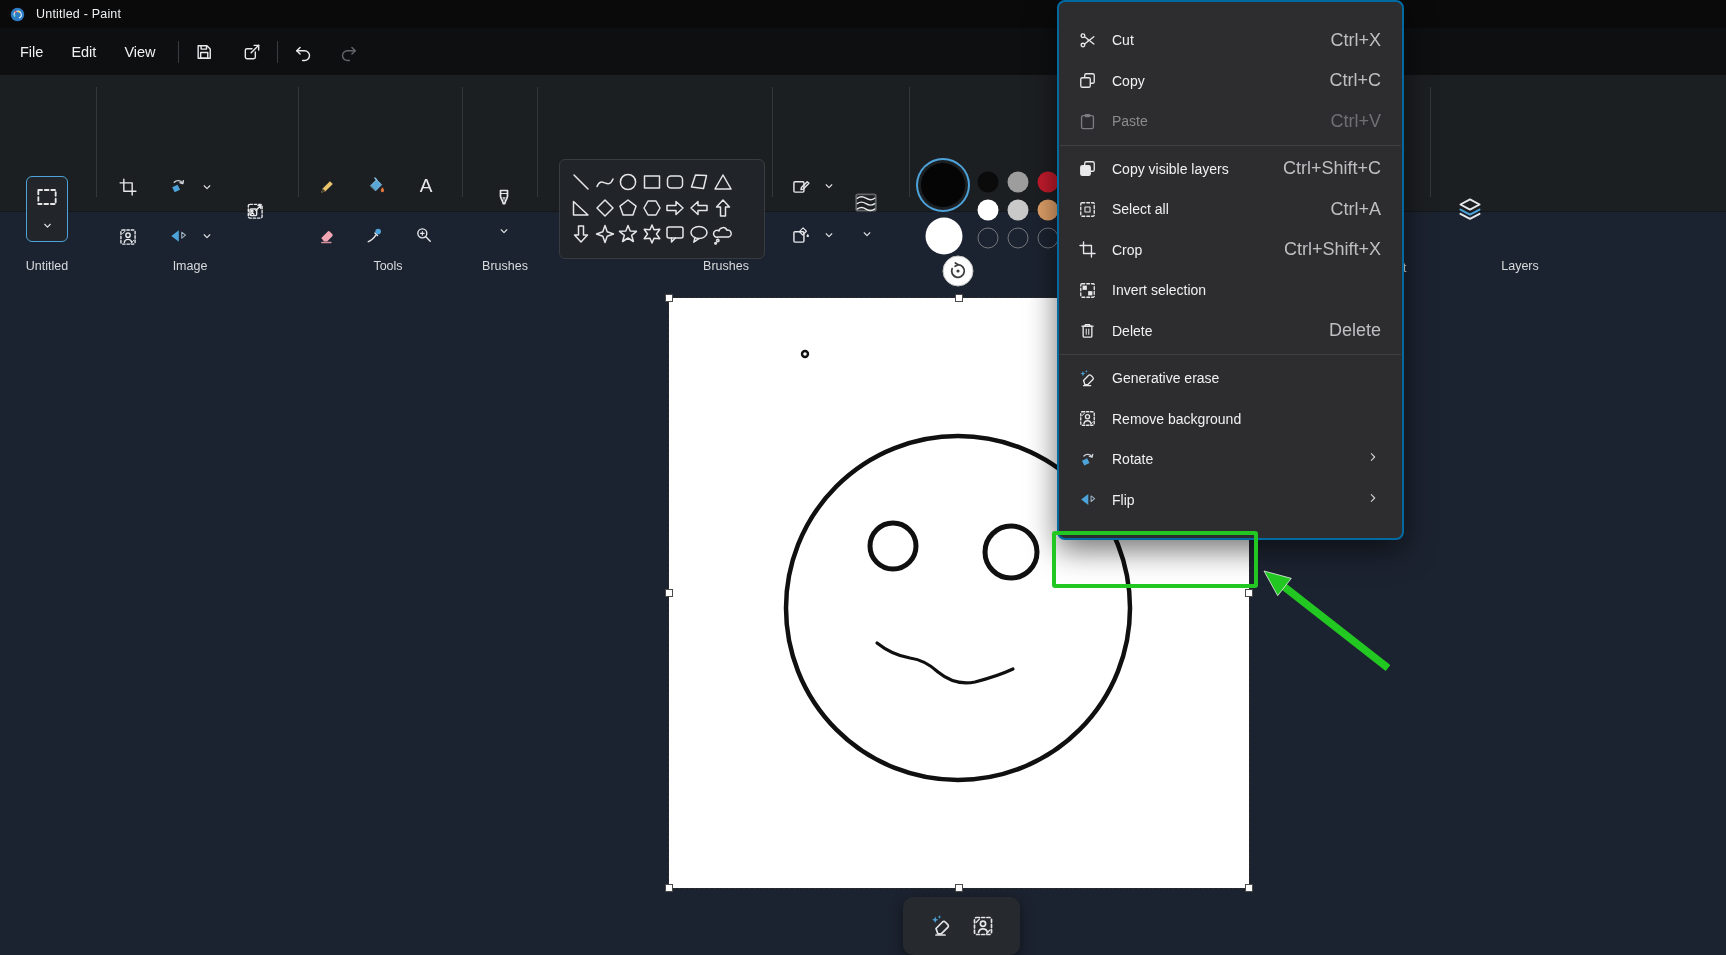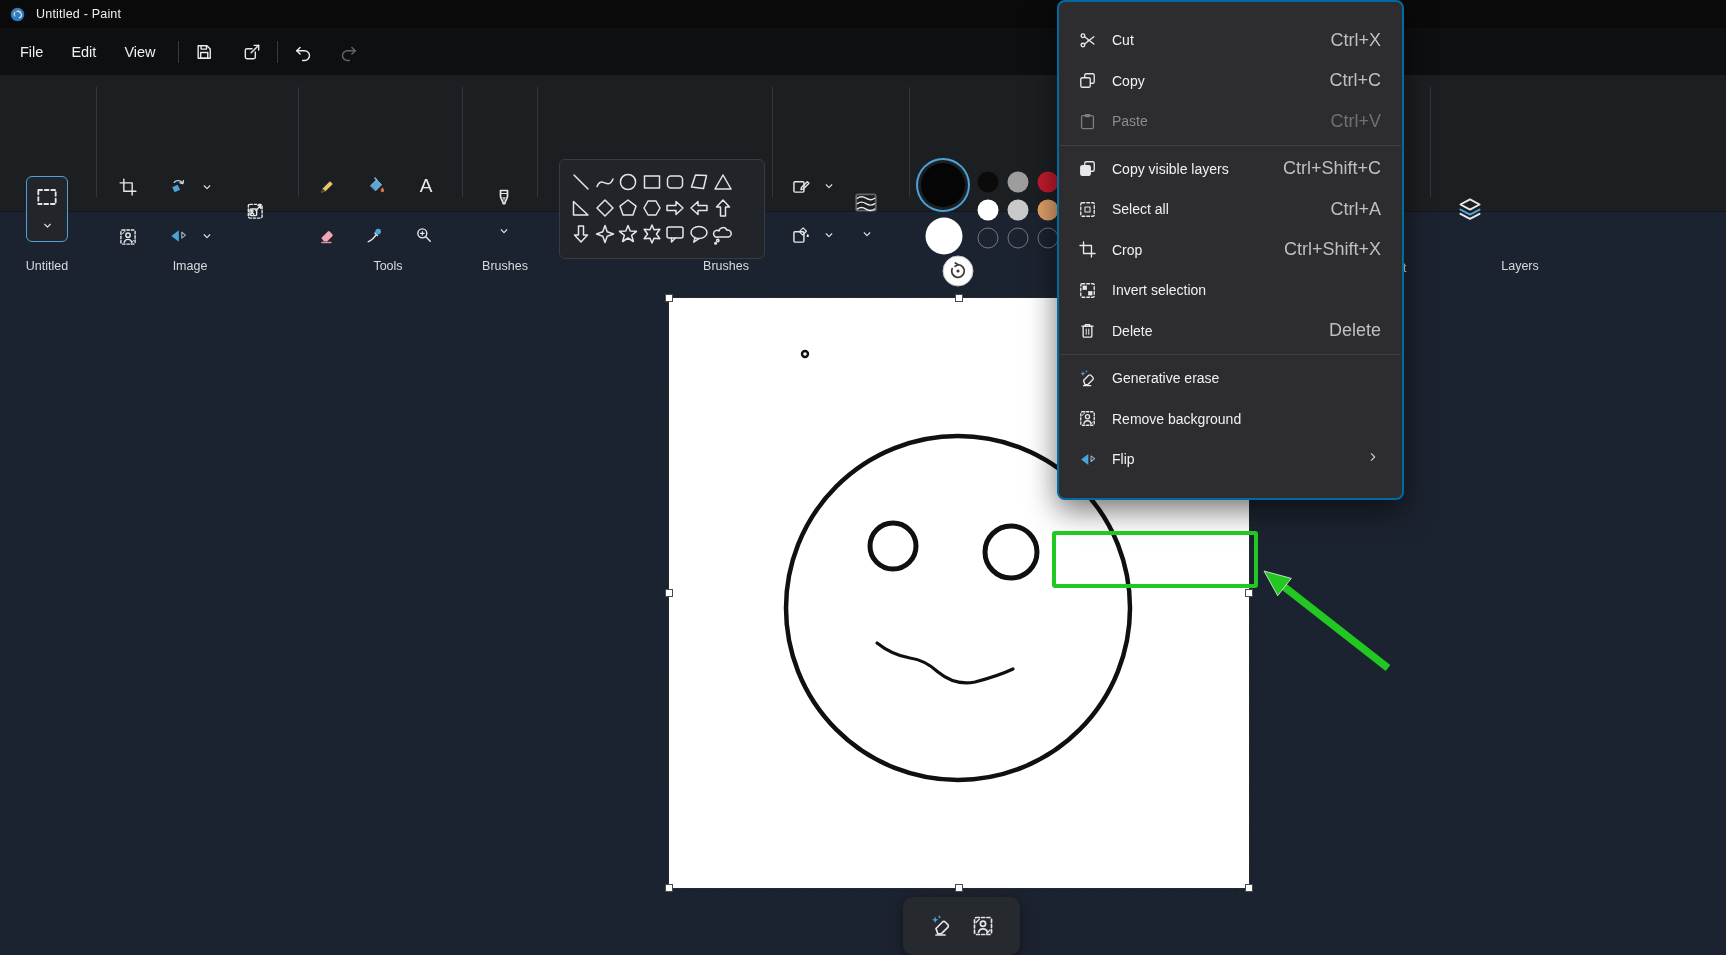--- a/index.html
+++ b/index.html
@@ -500,20 +500,31 @@
             <rect x="3.5" y="3.5" width="17" height="17" rx="2" stroke-dasharray="3 2.2"></rect>
             <circle cx="12" cy="9.8" r="2.6"></circle>
             <path d="M7.5,18.5 a4.6,4.6 0 0 1 9,0"></path>
             <path d="M5,8.5 l3.5,-3.5 M15.5,19.5 l3.5,-3.5" stroke-width="1.2"></path>
           </svg></span>
                    <span class="lbl">Remove background</span>
         <span class="sc"></span>
       </div>
       <div class="ctx-item">
         <span class="mi"><svg viewBox="0 0 24 24" width="20" height="20" fill="none" stroke="currentColor" stroke-width="1.7" stroke-linecap="round" stroke-linejoin="round">
+            <path d="M7.5,7.5 a6.5,6.5 0 0 1 10,0.8" stroke="#cfd4da"></path>
+            <path d="M17.8,9 l0.7,-3.4 M17.8,9 l-3.4,-0.9" stroke="#cfd4da"></path>
+            <polygon points="5,13.5 11.5,10.5 14.5,16.5 8,19.5" fill="#4da3d9" stroke="none"></polygon>
+          </svg></span>
+                   <span class="lbl">Rotate</span>
+        <span class="chev-r"><svg viewBox="0 0 24 24" width="16" height="16" fill="none" stroke="currentColor" stroke-width="1.7" stroke-linecap="round" stroke-linejoin="round">
+            <polyline points="9.5,7 14.5,12 9.5,17"></polyline>
+          </svg></span>
+      </div>
+      <div class="ctx-item">
+        <span class="mi"><svg viewBox="0 0 24 24" width="20" height="20" fill="none" stroke="currentColor" stroke-width="1.7" stroke-linecap="round" stroke-linejoin="round">
             <polygon points="13,5 4,12 13,19" fill="#4da3d9" stroke="none"></polygon>
             <polygon points="16.5,7.5 21,11 16.5,14.5" stroke="#9fb3c2" stroke-width="1.3"></polygon>
           </svg></span>
                    <span class="lbl">Flip</span>
         <span class="chev-r"><svg viewBox="0 0 24 24" width="16" height="16" fill="none" stroke="currentColor" stroke-width="1.7" stroke-linecap="round" stroke-linejoin="round">
             <polyline points="9.5,7 14.5,12 9.5,17"></polyline>
           </svg></span>
       </div>
     </div>
 

